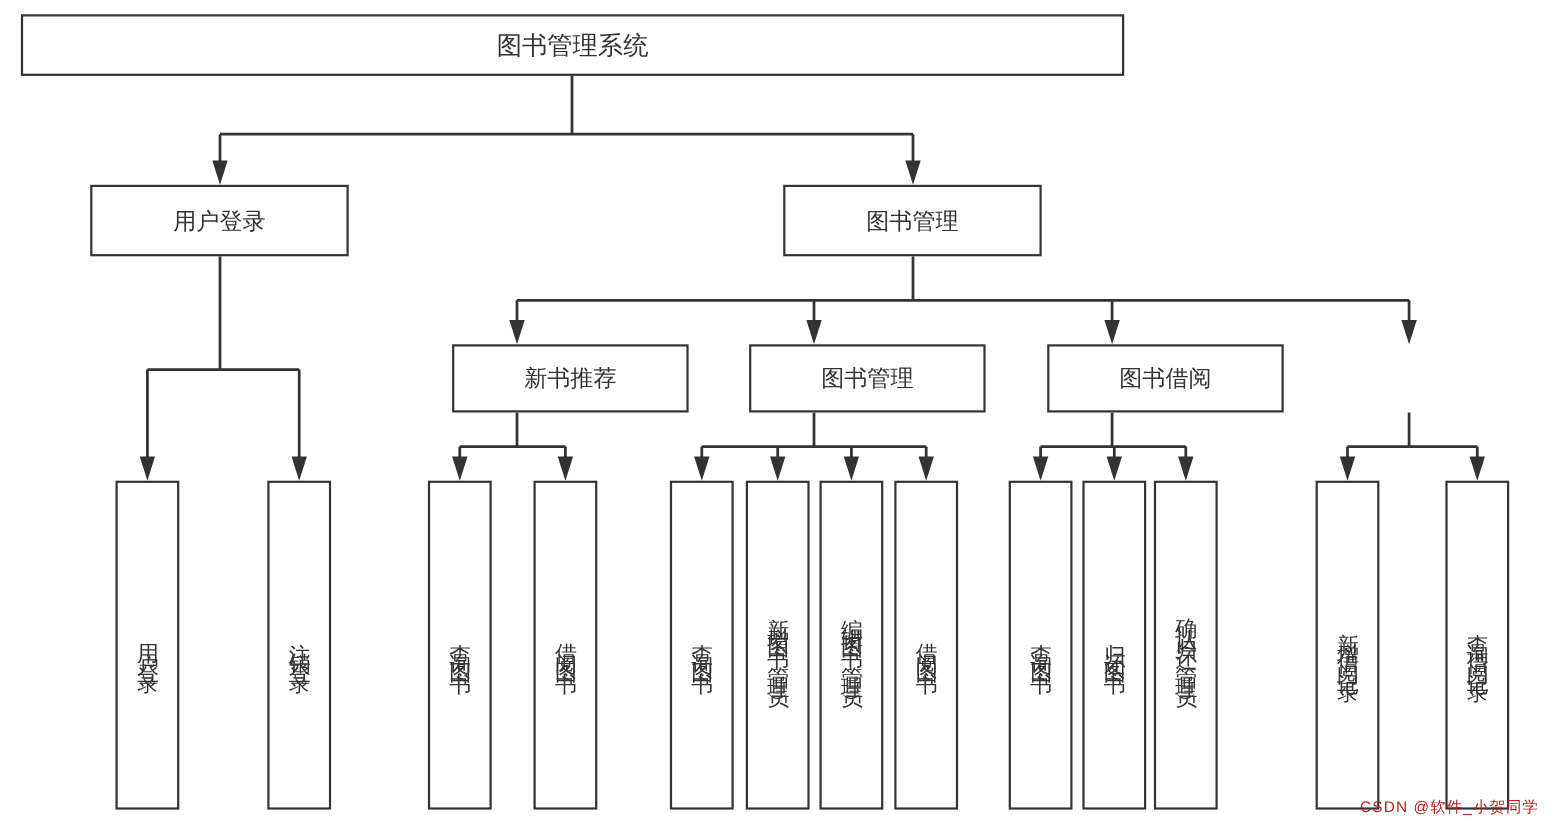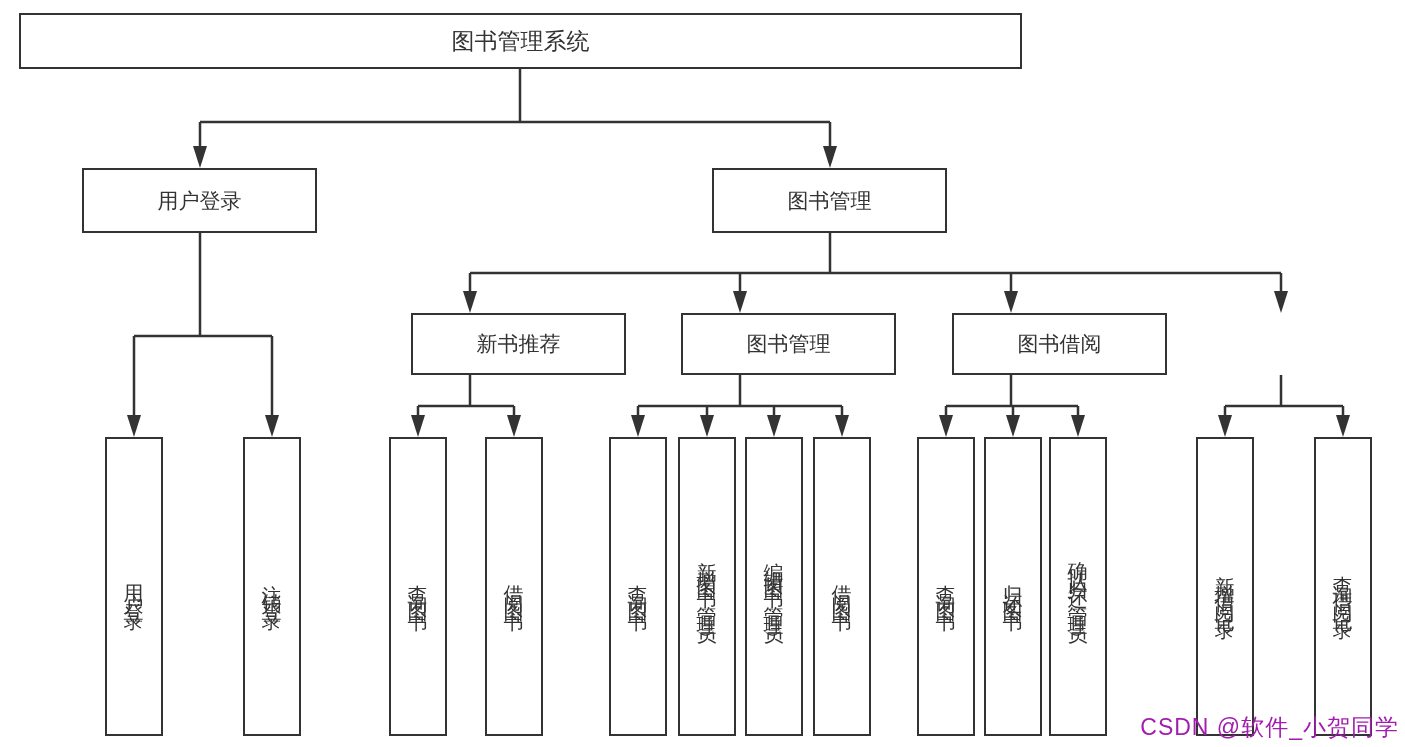--- a/index.html
+++ b/index.html
@@ -61,22 +61,22 @@
   .f7  { left: 813px; }
   .f8  { left: 917px; }
   .f9  { left: 984px; }
   .f10 { left: 1049px; }
   .f11 { left: 1196px; }
   .f12 { left: 1314px; }
   .watermark {
     position: absolute;
     right: 6px;
     bottom: 4px;
-    font-size: 23px;
-    color: #a21caf;
+    font-size: 14px;
+    color: #b91c1c;
     letter-spacing: 1px;
     pointer-events: none;
     white-space: nowrap;
   }
 </style>
 </head>
 <body>
 
 <div class="diagram">
 

